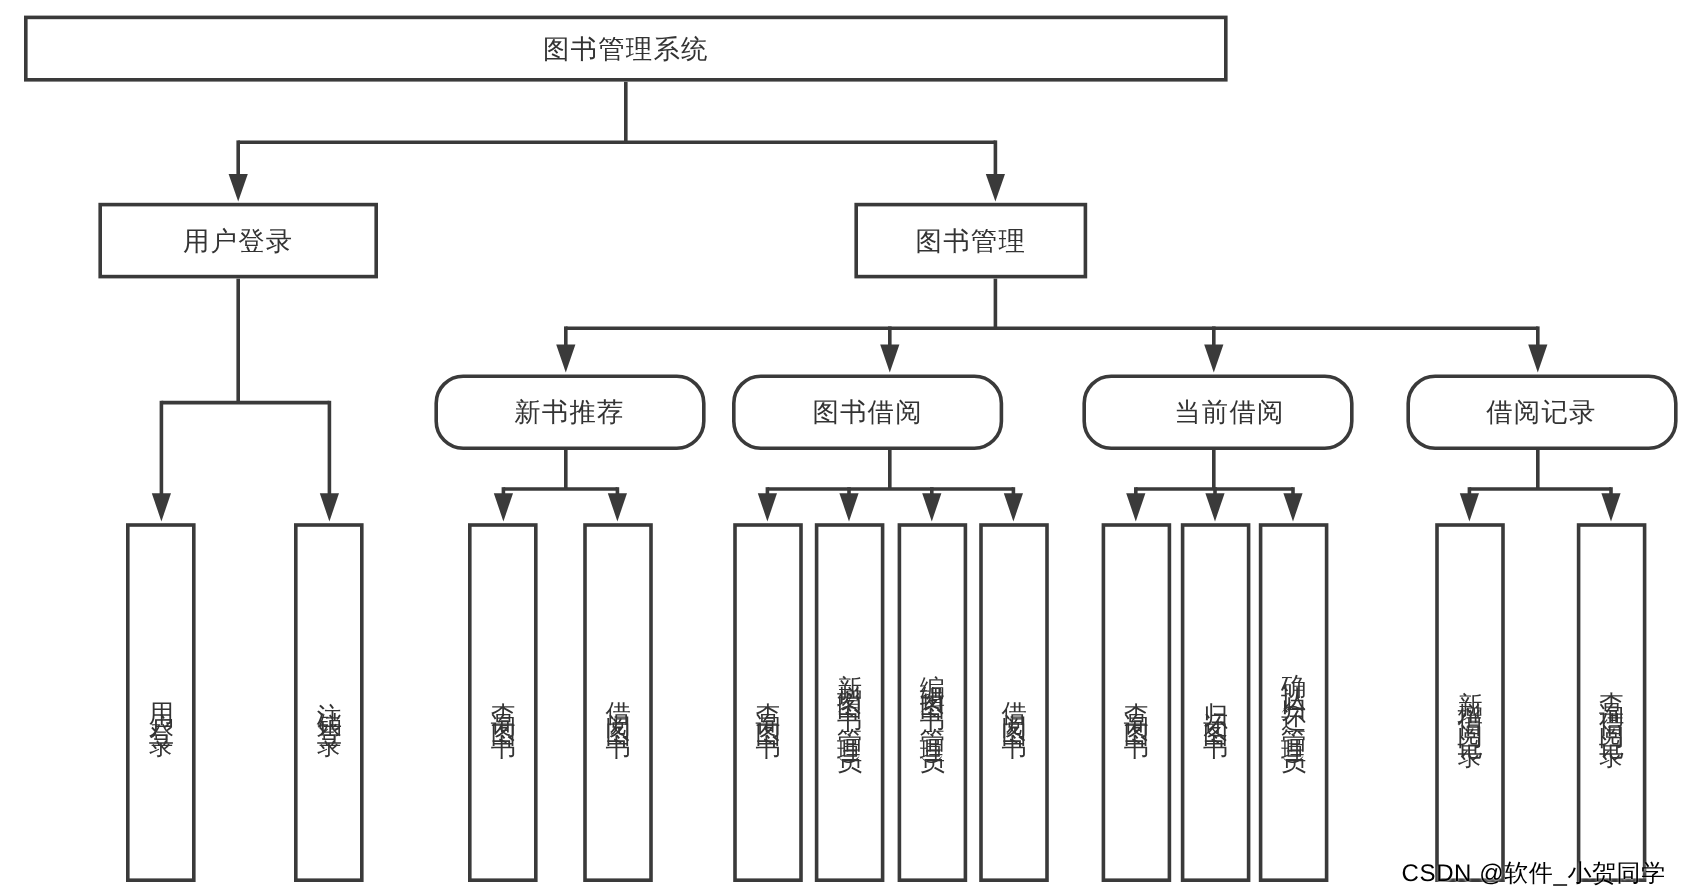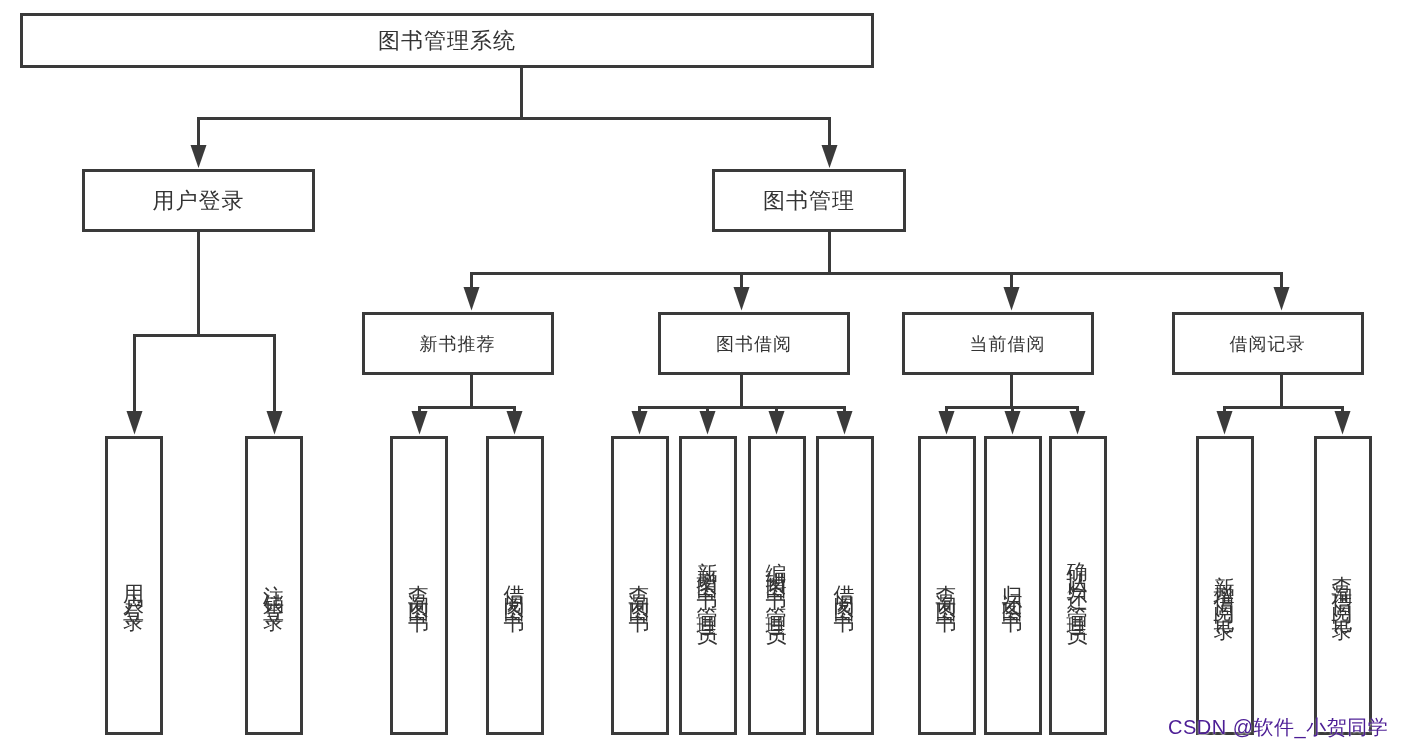--- a/index.html
+++ b/index.html
@@ -29,58 +29,59 @@
     background: #ffffff;
     border: 3px solid #3a3a3a;
     display: flex;
     align-items: center;
     justify-content: center;
     color: #333333;
   }
   .box-root {
     left: 20px;
     top: 13px;
-    width: 854px;
+    width: 1003px;
     height: 55px;
     font-size: 22px;
     letter-spacing: 1px;
   }
   .box-l2 {
     top: 169px;
     height: 63px;
     font-size: 22px;
     letter-spacing: 1px;
   }
   .box-l3 {
     top: 312px;
-    width: 192px;
+    width: 226px;
     height: 63px;
-    font-size: 18px;
+    font-size: 22px;
     letter-spacing: 1px;
+    border-radius: 24px;
   }
   .box-leaf {
     top: 436px;
     width: 58px;
     height: 299px;
   }
   .vlabel {
     writing-mode: vertical-rl;
     text-orientation: mixed;
     font-size: 21px;
     letter-spacing: 9px;
     line-height: 1;
     color: #333333;
     white-space: nowrap;
   }
   .watermark {
     position: absolute;
     left: 1168px;
     top: 714px;
     font-size: 20px;
-    color: #4c1d95;
+    color: #000000;
     letter-spacing: 0.5px;
     z-index: 5;
     text-shadow: 0 1px 2px rgba(255,255,255,0.9);
     white-space: nowrap;
   }
 </style>
 </head>
 <body>
 
 <div id="canvas">
@@ -172,21 +173,21 @@
   <div class="box box-l2" style="left:82px;width:233px;">
     <span>用户登录</span>
   </div>
   <div class="box box-l2" style="left:712px;width:194px;">
     <span>图书管理</span>
   </div>
 
   <div class="box box-l3" style="left:361.5px;">
     <span>新书推荐</span>
   </div>
-  <div class="box box-l3" style="left:658px;">
+  <div class="box box-l3" style="left:610px;">
     <span>图书借阅</span>
   </div>
   <div class="box box-l3" style="left:901.5px;padding-left:20px;">
     <span>当前借阅</span>
   </div>
   <div class="box box-l3" style="left:1171.5px;">
     <span>借阅记录</span>
   </div>
 
   <div class="box box-leaf" style="left:105px;">

